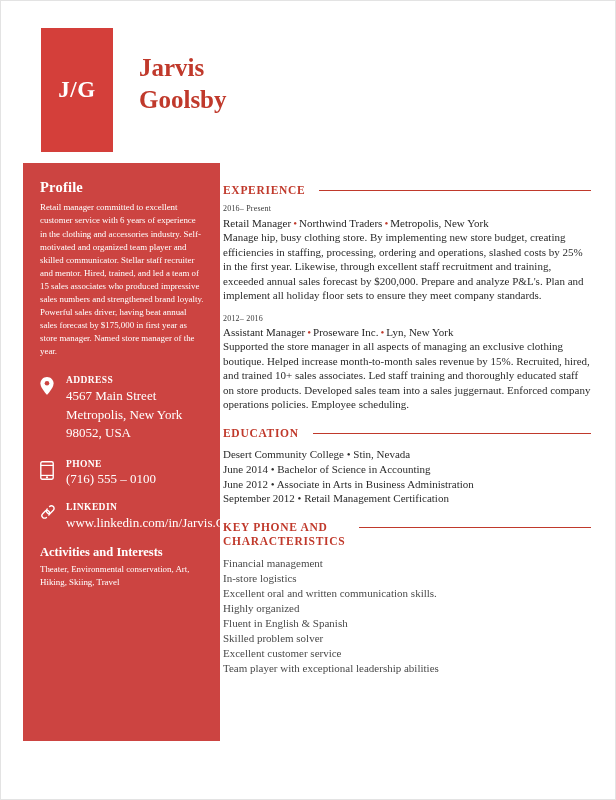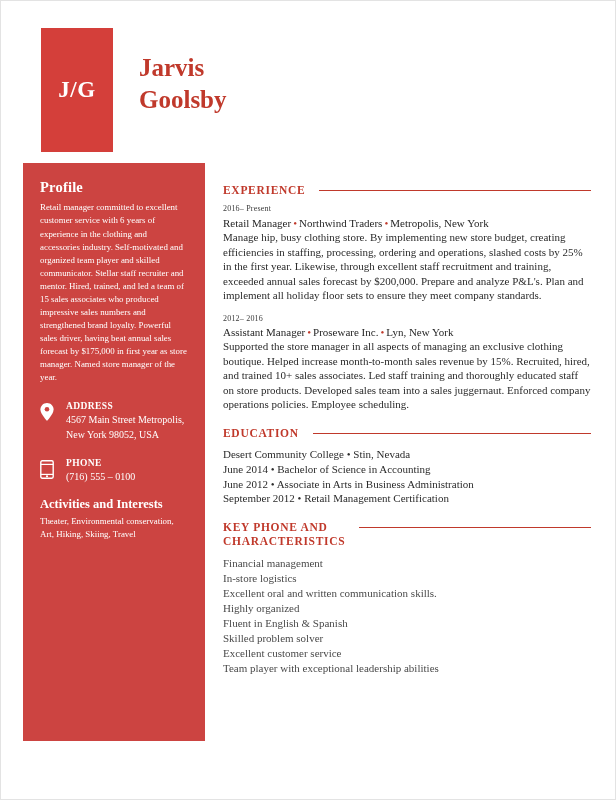--- a/index.html
+++ b/index.html
@@ -59,21 +59,21 @@
     line-height: 1.28;
     font-family: "Liberation Serif", "DejaVu Serif", serif;
   }
   .name-line { display: block; }
 
   
   .sidebar {
     position: absolute;
     left: 22px;
     top: 162px;
-    width: 182px;
+    width: 197px;
     height: 578px;
     background: #cc4441;
     color: #ffffff;
     box-sizing: border-box;
     padding: 16px 16px 10px 17px;
   }
   .sb-title {
     font-size: 14.5px;
     font-weight: bold;
     margin: 0 0 5px 0;
@@ -103,21 +103,21 @@
   }
   .contact-text { flex: 1; }
   .contact-label {
     font-size: 9.5px;
     font-weight: bold;
     letter-spacing: 0.4px;
     line-height: 1.25;
     display: block;
   }
   .contact-value {
-    font-size: 10px;
+    font-size: 13px;
     line-height: 1.42;
     display: block;
   }
 
   .activities {
     margin-top: 12px;
   }
   .act-title {
     font-size: 12.5px;
     font-weight: bold;
@@ -243,20 +243,34 @@
             <circle cx="7" cy="16.3" r="1.1" fill="#ffffff"></circle>
           </svg>
         </span>
         <span class="contact-text">
           <span class="contact-label">PHONE</span>
           <span class="contact-value">(716) 555 – 0100</span>
         </span>
       </div>
 
 
+      <div class="contact-row" style="margin-top:1px;">
+        <span class="contact-icon">
+          <svg width="16" height="16" viewBox="0 0 16 16">
+            <g fill="none" stroke="#ffffff" stroke-width="1.4" stroke-linecap="round">
+              <path d="M9.6 2.6 A2.6 2.6 0 0 1 13.3 6.3 L10.9 8.7 A2.6 2.6 0 0 1 7.2 5"></path>
+              <path d="M6.4 13.4 A2.6 2.6 0 0 1 2.7 9.7 L5.1 7.3 A2.6 2.6 0 0 1 8.8 11"></path>
+            </g>
+          </svg>
+        </span>
+        <span class="contact-text">
+          <span class="contact-label">LINKEDIN</span>
+          <span class="contact-value">www.linkedin.com/in/Jarvis.Goolsby</span>
+        </span>
+      </div>
 
     </div>
 
     <div class="activities">
       <div class="act-title">Activities and Interests</div>
       <p class="act-body">Theater, Environmental conservation, Art, Hiking, Skiing, Travel</p>
     </div>
 
   </div>
 

